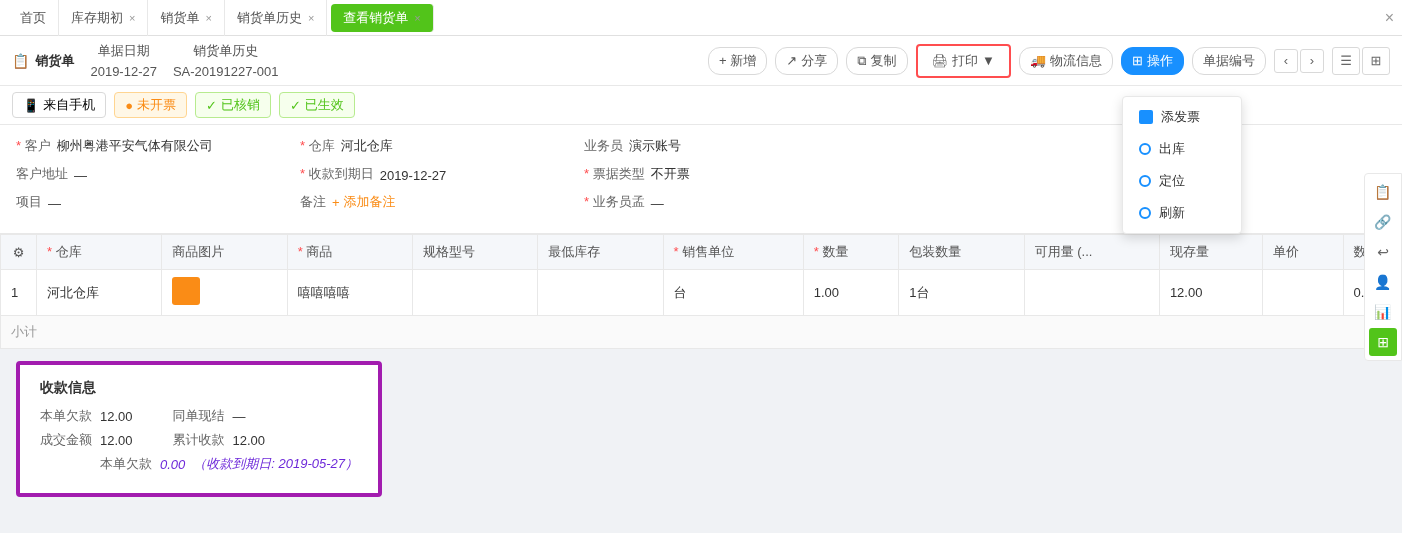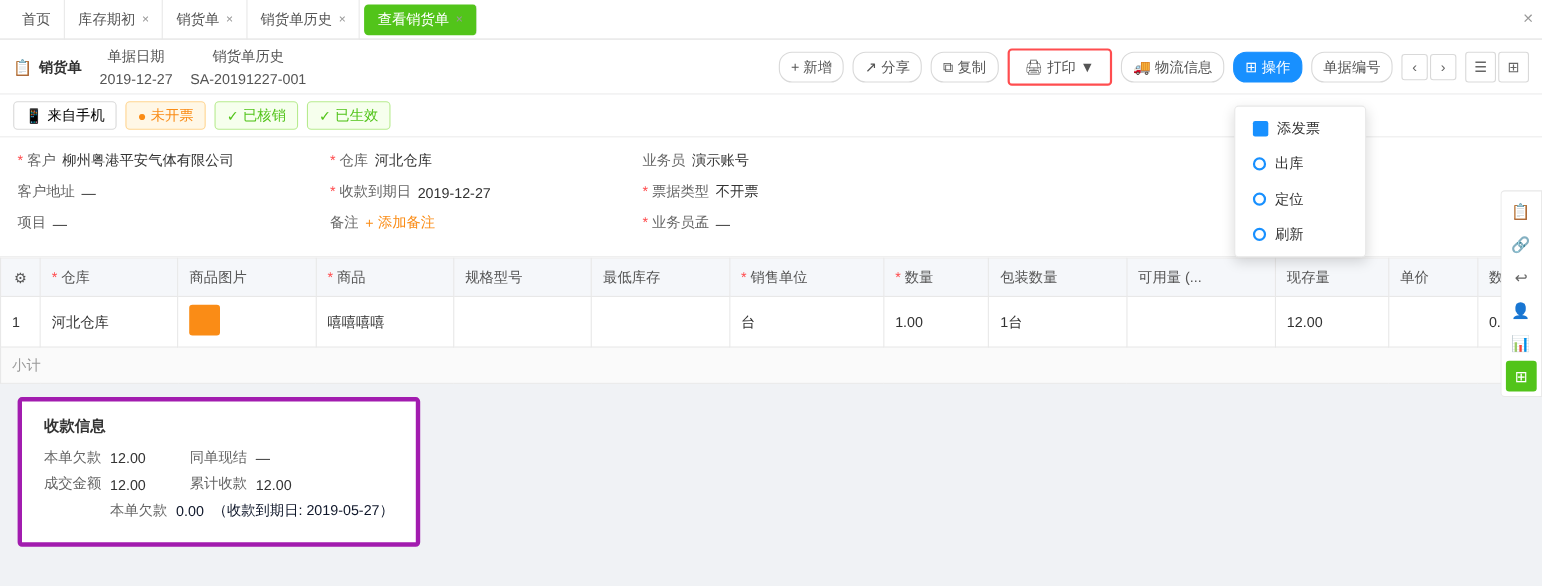--- a/index.html
+++ b/index.html
@@ -84,21 +84,21 @@
     .bottom-info {
       margin: 12px 16px; padding: 14px 20px;
       border: 4px solid #a21caf; border-radius: 4px;
       background: #fff; max-width: 520px;
     }
     .bottom-info-title { font-weight: bold; font-size: 14px; margin-bottom: 10px; }
     .info-row { display: flex; gap: 40px; margin-bottom: 6px; }
     .info-item { display: flex; align-items: center; gap: 8px; }
     .info-label { color: #666; }
     .info-value { color: #333; }
-    .info-value.red { color: #0f172a; }
+    .info-value.red { color: #6d28d9; font-style: italic; }
 
     
     .dropdown-menu {
       position: absolute; top: 96px; right: 160px;
       background: #fff; border: 1px solid #e8e8e8;
       border-radius: 4px; box-shadow: 0 4px 12px rgba(0,0,0,0.15);
       z-index: 100; min-width: 120px; padding: 4px 0;
     }
     .dropdown-item {
       display: flex; align-items: center; gap: 8px;

